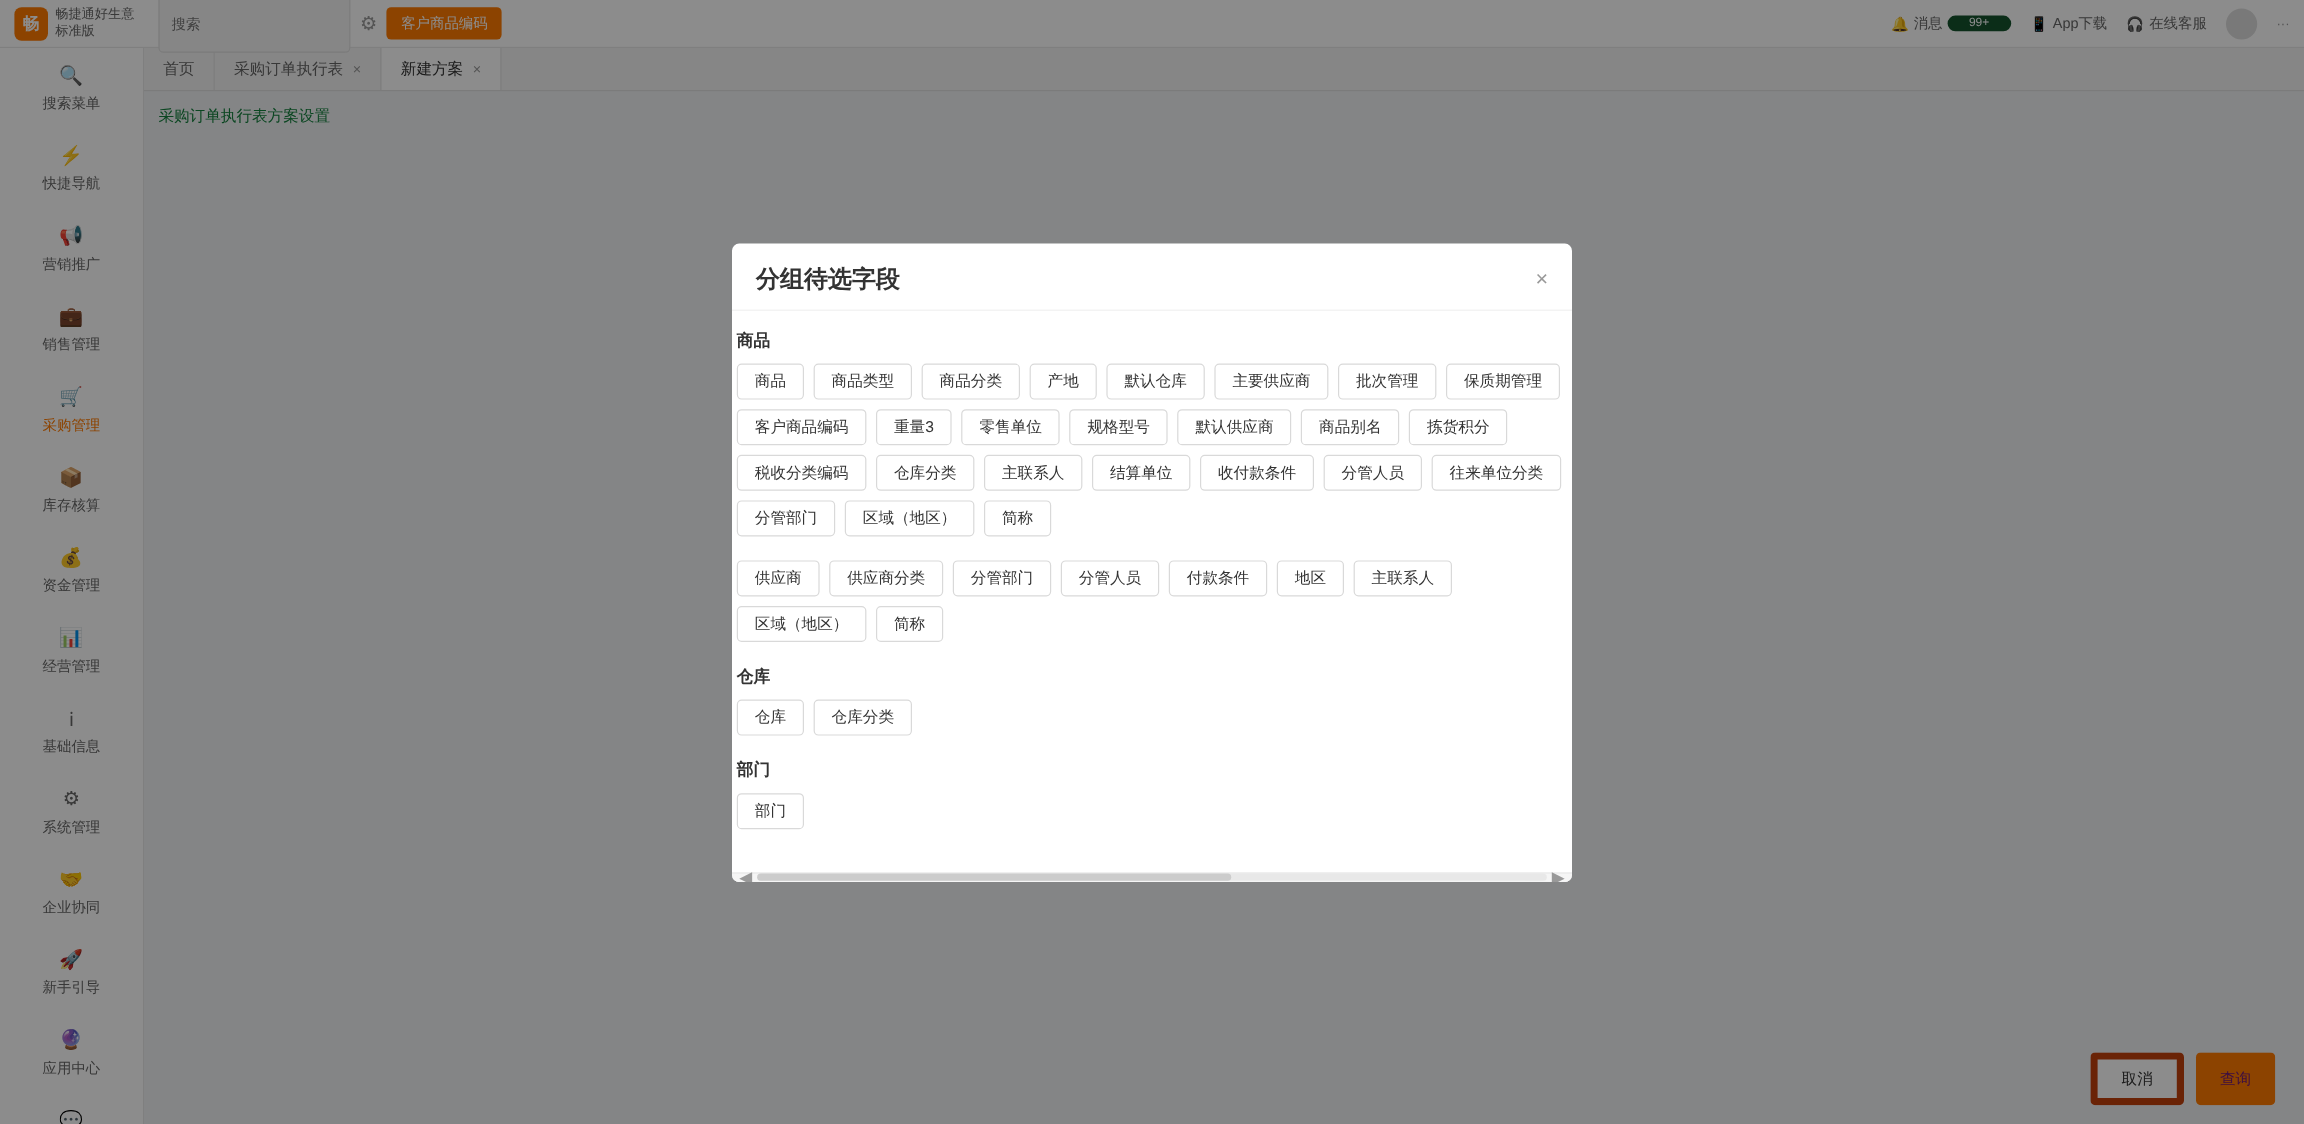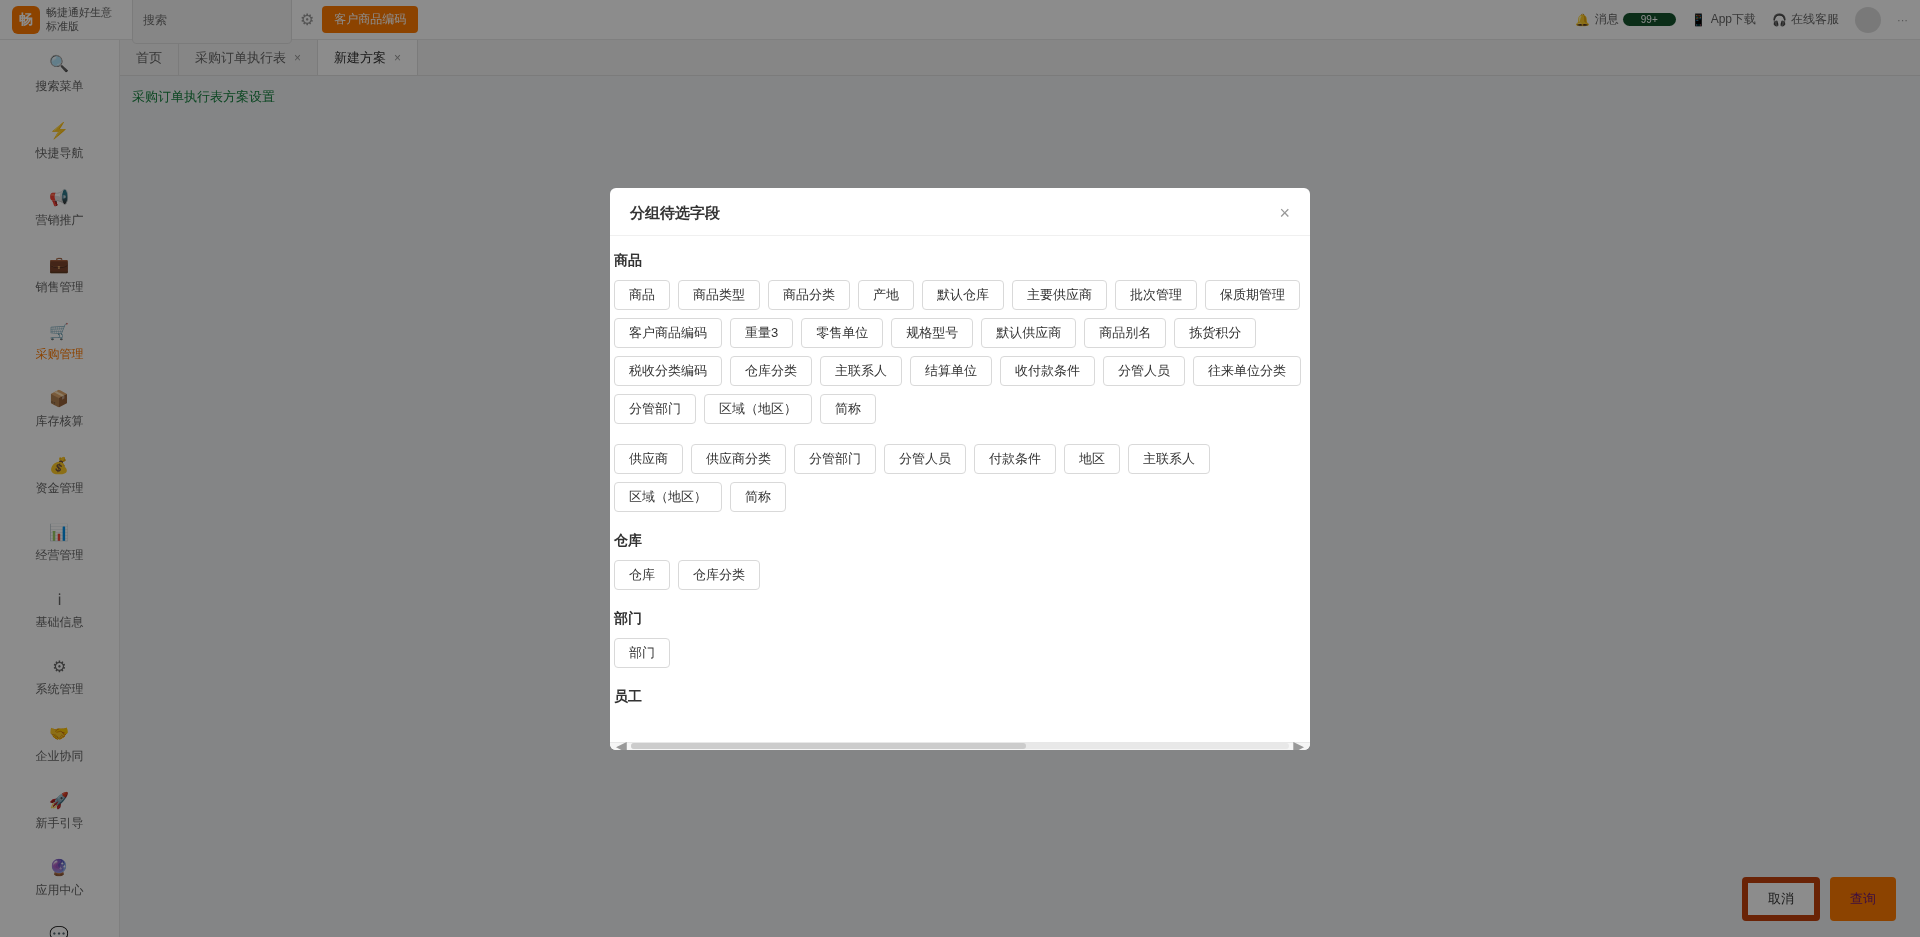--- a/index.html
+++ b/index.html
@@ -92,21 +92,21 @@
     }
     .dialog {
       background: #fff; border-radius: 6px; width: 700px; max-height: 600px;
       display: flex; flex-direction: column; position: relative; overflow: hidden;
     }
     .dialog-header {
       padding: 16px 20px 12px; border-bottom: 1px solid #f0f0f0;
       display: flex; align-items: center; justify-content: space-between;
       flex-shrink: 0;
     }
-    .dialog-title { font-size: 15px; font-weight: bold; }
+    .dialog-title { font-size: 20px; font-weight: bold; }
     .dialog-close { cursor: pointer; font-size: 18px; color: #999; line-height: 1; }
     .dialog-body {
       flex: 1; overflow-y: auto; padding: 16px 4px;
     }
 
     
     .field-group { margin-bottom: 20px; }
     .field-group-title { font-size: 14px; font-weight: bold; color: #333; margin-bottom: 10px; }
     .field-tags { display: flex; flex-wrap: wrap; gap: 8px; }
     .field-tag {
@@ -317,21 +317,20 @@
       </div>
 
       <div class="field-group">
         <div class="field-group-title">部门</div>
         <div class="field-tags">
           <span class="field-tag">部门</span>
         </div>
       </div>
 
       <div class="field-group">
-        <div class="field-group-title">员工</div>
       </div>
 
     </div>
 
     <div class="dialog-scrollbar">
       <span style="font-size:14px; color:#999; cursor:pointer; padding: 0 4px;">◀</span>
       <div class="scrollbar-track">
         <div class="scrollbar-thumb"></div>
       </div>
       <span style="font-size:14px; color:#999; cursor:pointer; padding: 0 4px;">▶</span>

